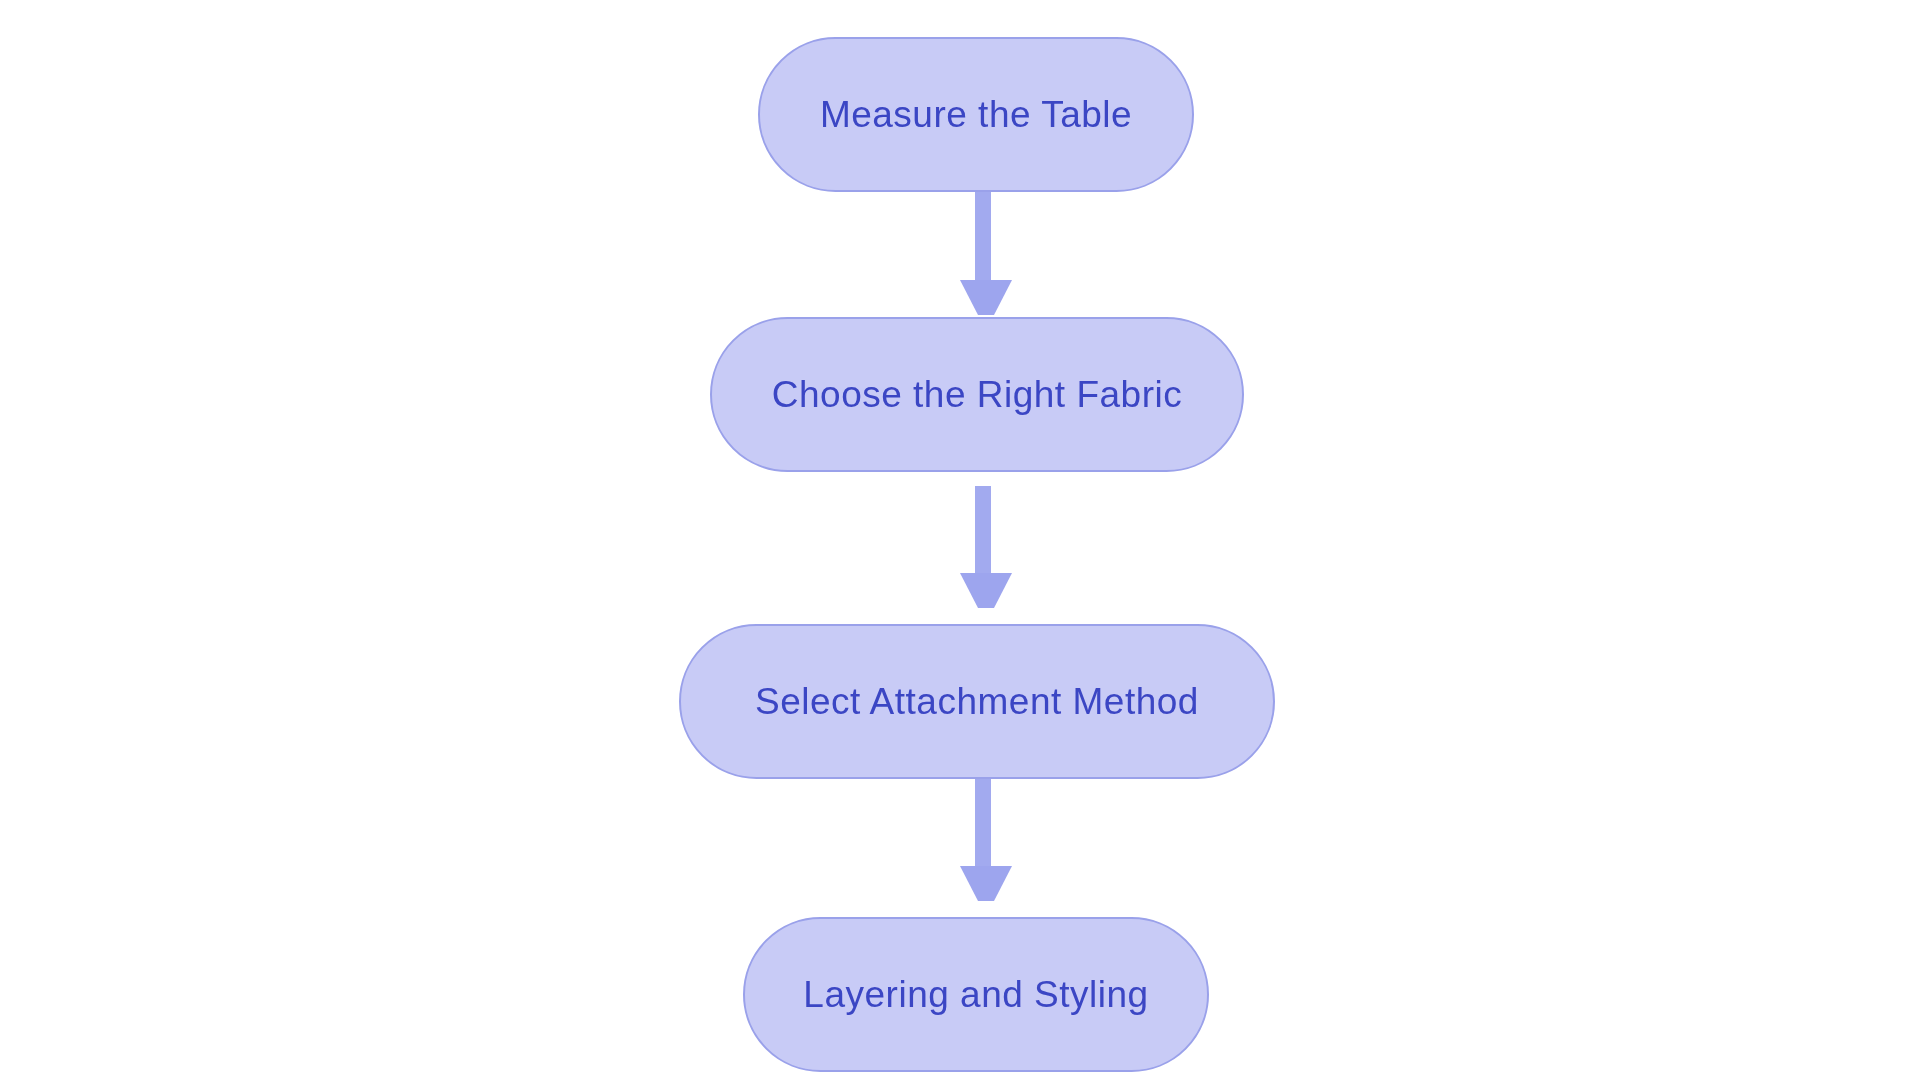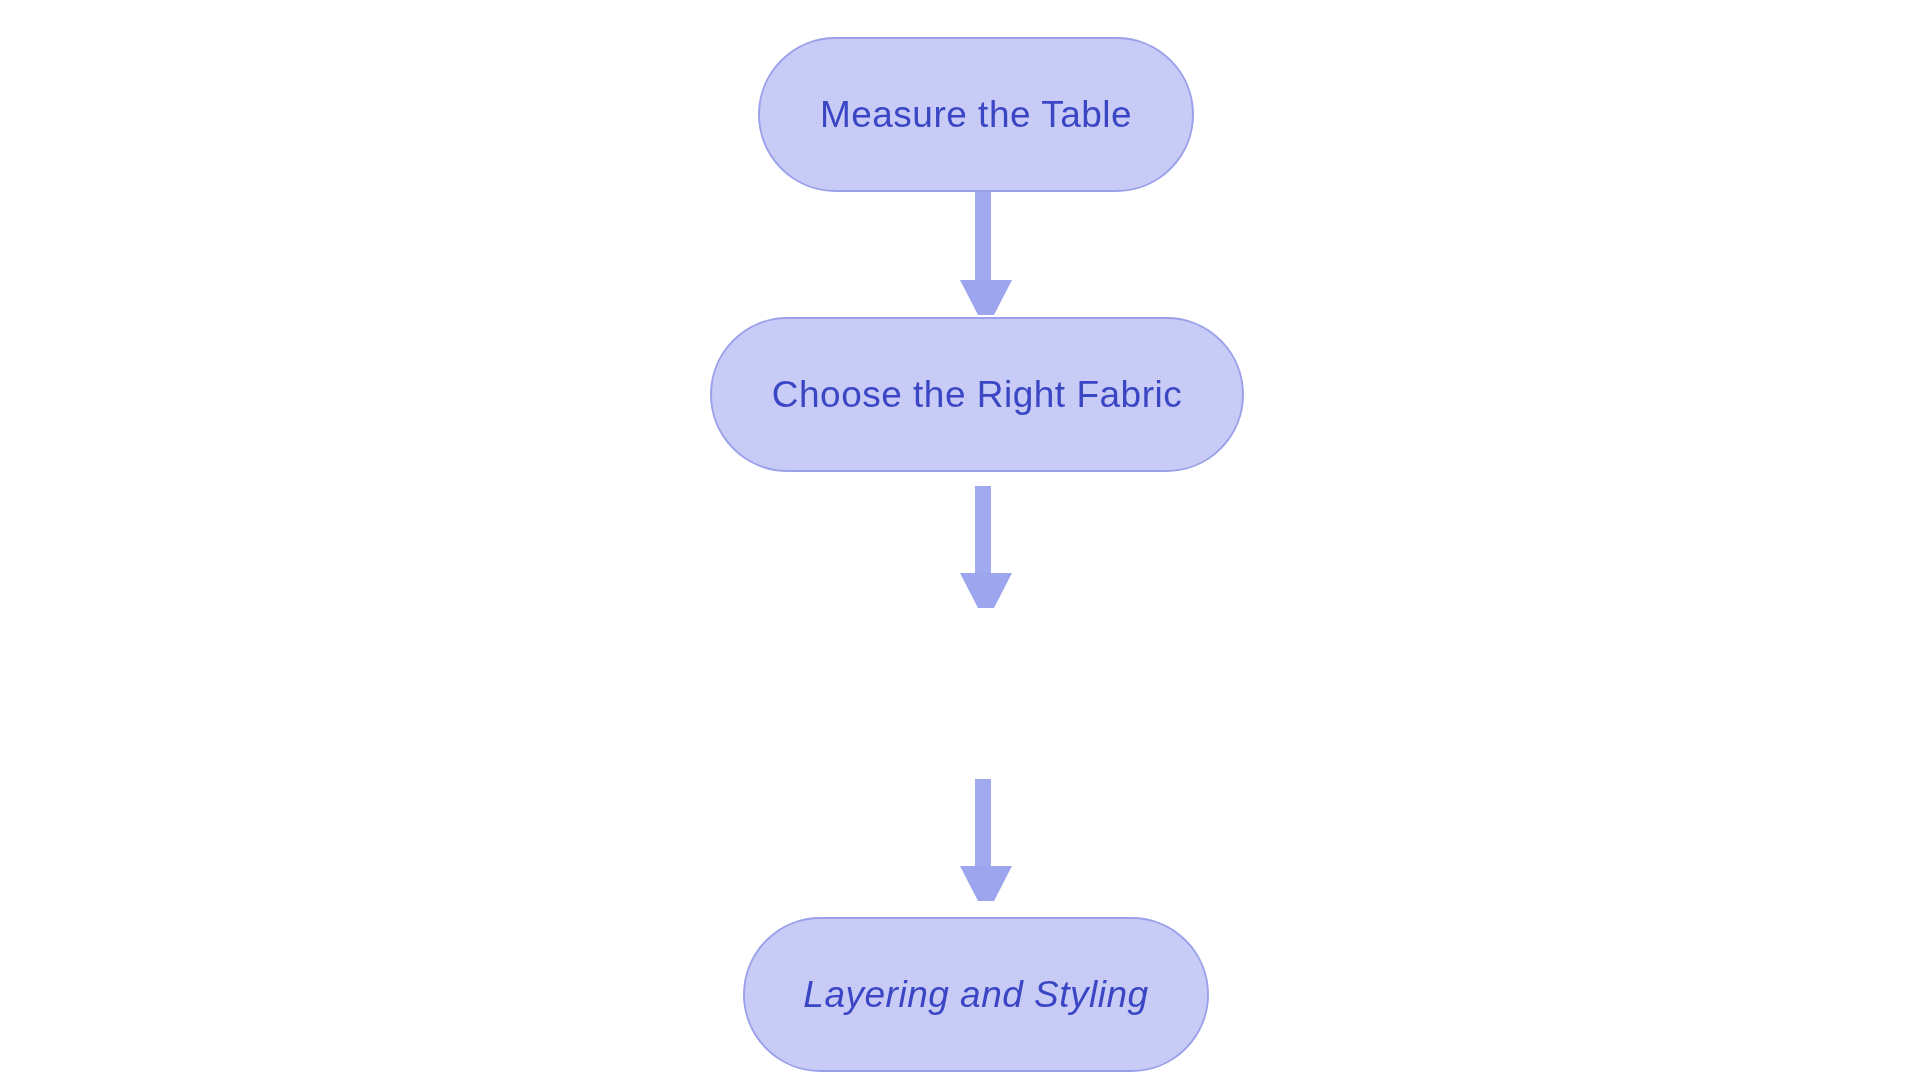--- a/index.html
+++ b/index.html
@@ -35,21 +35,21 @@
   .node-label {
     color: var(--node-text);
     font-size: 37px;
     font-weight: 400;
     letter-spacing: 0.5px;
     white-space: nowrap;
   }
   .node-0 { left: 742px; top: 21px;  width: 436px; }
   .node-1 { left: 694px; top: 301px; width: 534px; }
   .node-2 { left: 663px; top: 608px; width: 596px; }
-  .node-3 { left: 727px; top: 901px; width: 466px; font-style: italic; }
+  .node-3 { left: 727px; top: 901px; width: 466px; }
 
   .edge { position: absolute; left: 942px; width: 40px; }
   .edge-0 { top: 176px; height: 139px; }
   .edge-1 { top: 470px; height: 138px; }
   .edge-2 { top: 763px; height: 138px; }
   .edge-line {
     position: absolute;
     left: 17px;
     top: 0;
     width: 6px;
@@ -83,20 +83,23 @@
 
   <div class="node node-1">
     <span class="node-label">Choose the Right Fabric</span>
   </div>
 
   <div class="edge edge-1">
     <div class="edge-line"></div>
     <div class="edge-head"></div>
   </div>
 
+  <div class="node node-2">
+    <span class="node-label">Select Attachment Method</span>
+  </div>
 
   <div class="edge edge-2">
     <div class="edge-line"></div>
     <div class="edge-head"></div>
   </div>
 
   <div class="node node-3">
     <span class="node-label">Layering and Styling</span>
   </div>
 

